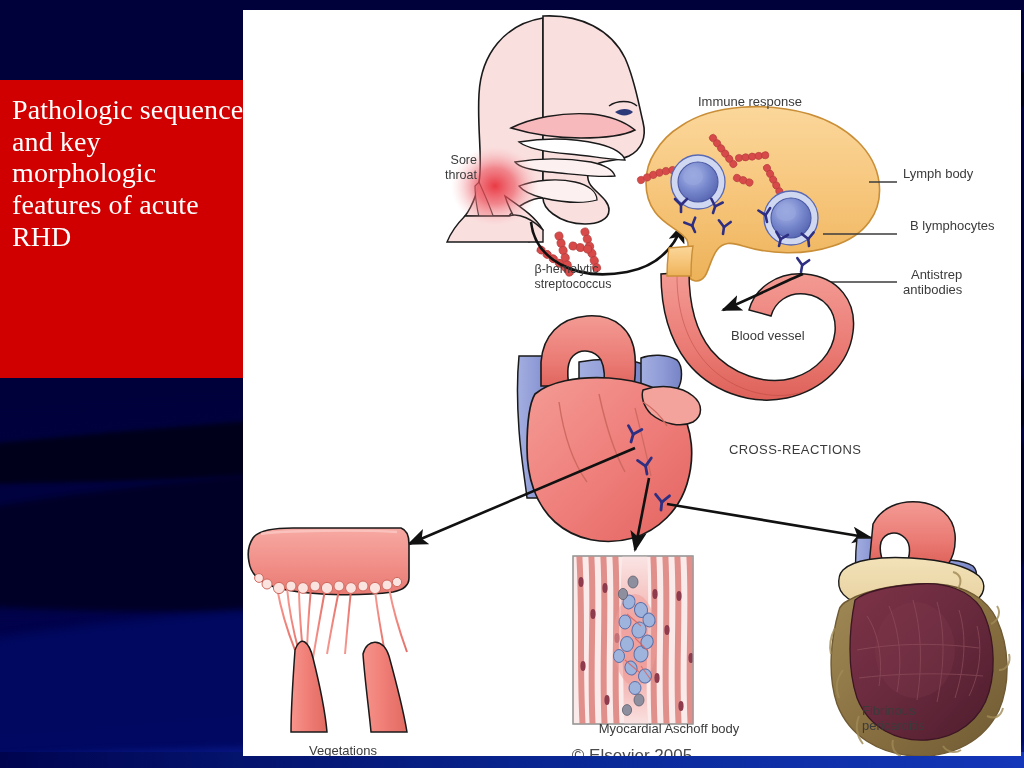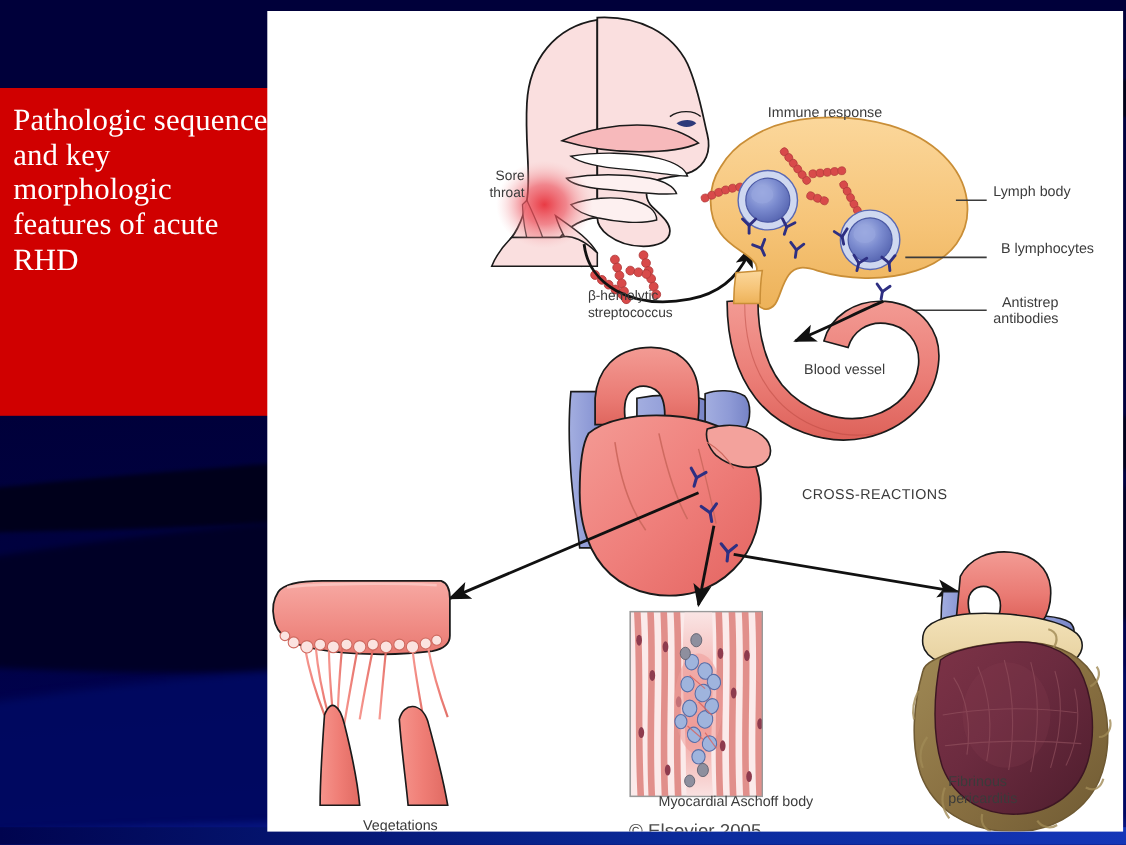--- a/index.html
+++ b/index.html
@@ -562,21 +562,21 @@
     <div class="lbl big" style="left:667px;top:208px;">B lymphocytes</div>
 
     <div class="lbl big" style="left:660px;top:257px;">Antistrep
 antibodies</div>
 
     <div class="lbl big" style="left:478px;top:318px;margin-left:10px;">Blood vessel</div>
 
     <div class="lbl big" style="left:486px;top:432px;letter-spacing:.4px;">CROSS-REACTIONS</div>
 
 
-    <div class="lbl big center" style="left:100px;top:733px;margin-left:21px;">Vegetations</div>
+    <div class="lbl big center" style="left:100px;top:733px;">Vegetations</div>
 
     <div class="lbl big center" style="left:390px;top:711px;margin-left:36px;">Myocardial Aschoff body</div>
 
     <div class="lbl big center" style="left:672px;top:693px;">Fibrinous pericarditis</div>
 
     <div id="copyright">© Elsevier 2005</div>
 
   </div>
 </div>
 

